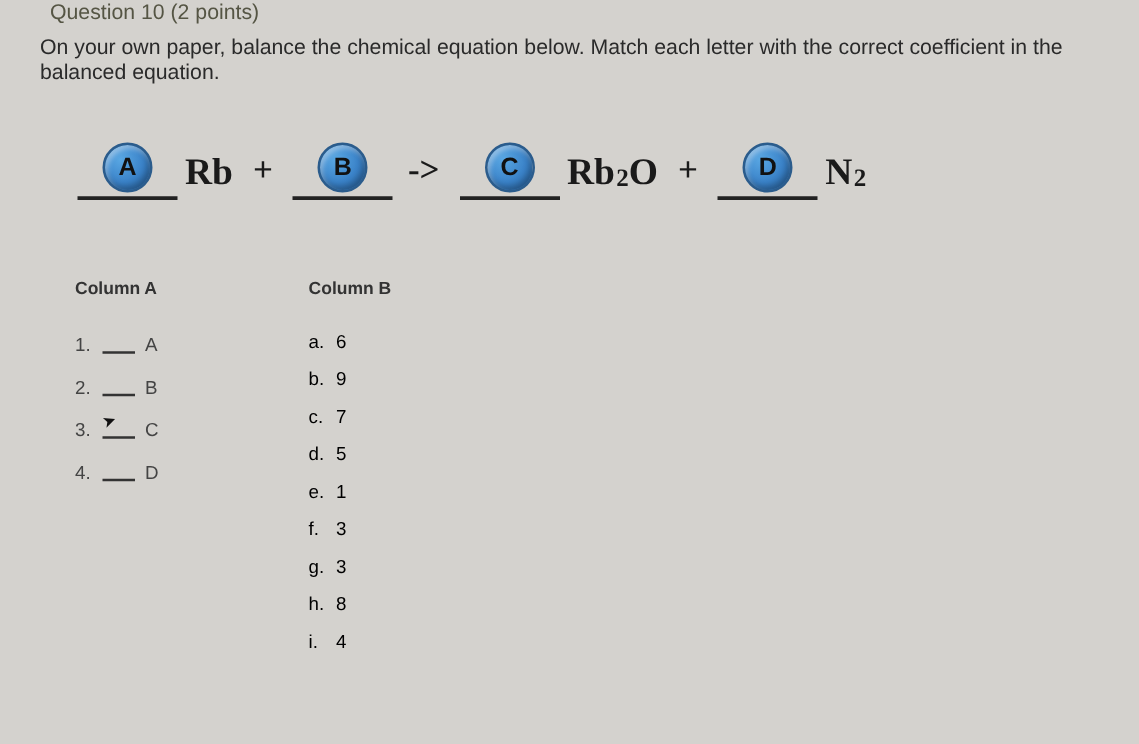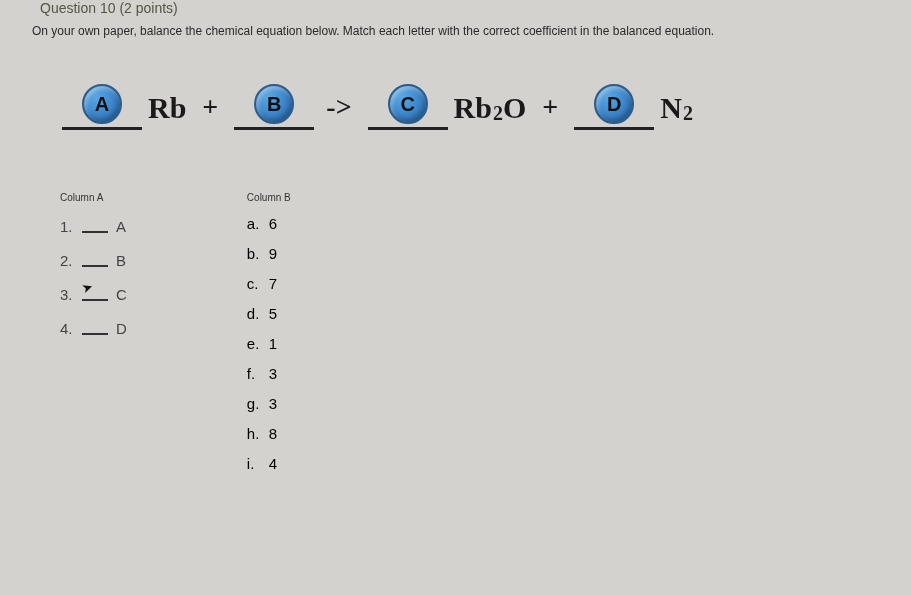--- a/index.html
+++ b/index.html
@@ -9,27 +9,27 @@
     }
     body {
       background: #d4d2ce;
       font-family: Arial, sans-serif;
       width: 911px;
       height: 595px;
       overflow: hidden;
       color: #333;
     }
     .question-header {
-      font-size: 14px;
+      font-size: 17px;
       color: #554;
       margin: 0 0 8px 40px;
       padding-top: 0;
     }
     .instructions {
-      font-size: 12px;
+      font-size: 17px;
       color: #2a2a2a;
       margin: 6px 0 0 32px;
       padding-bottom: 18px;
     }
     .equation-area {
       display: flex;
       align-items: center;
       margin: 28px 0 0 60px;
       font-size: 28px;
       font-weight: bold;
@@ -80,24 +80,24 @@
       margin-left: 1px;
     }
     .columns-area {
       display: flex;
       margin: 60px 0 0 60px;
     }
     .col {
       margin-right: 120px;
     }
     .col-header {
-      font-size: 10px;
-      font-weight: normal;
+      font-size: 14px;
+      font-weight: bold;
       color: #333;
-      margin-bottom: 12px;
+      margin-bottom: 27px;
     }
     .col-row {
       display: flex;
       align-items: flex-end;
       font-size: 15px;
       color: #444;
       margin-bottom: 14px;
       height: 20px;
     }
     .col-num {

